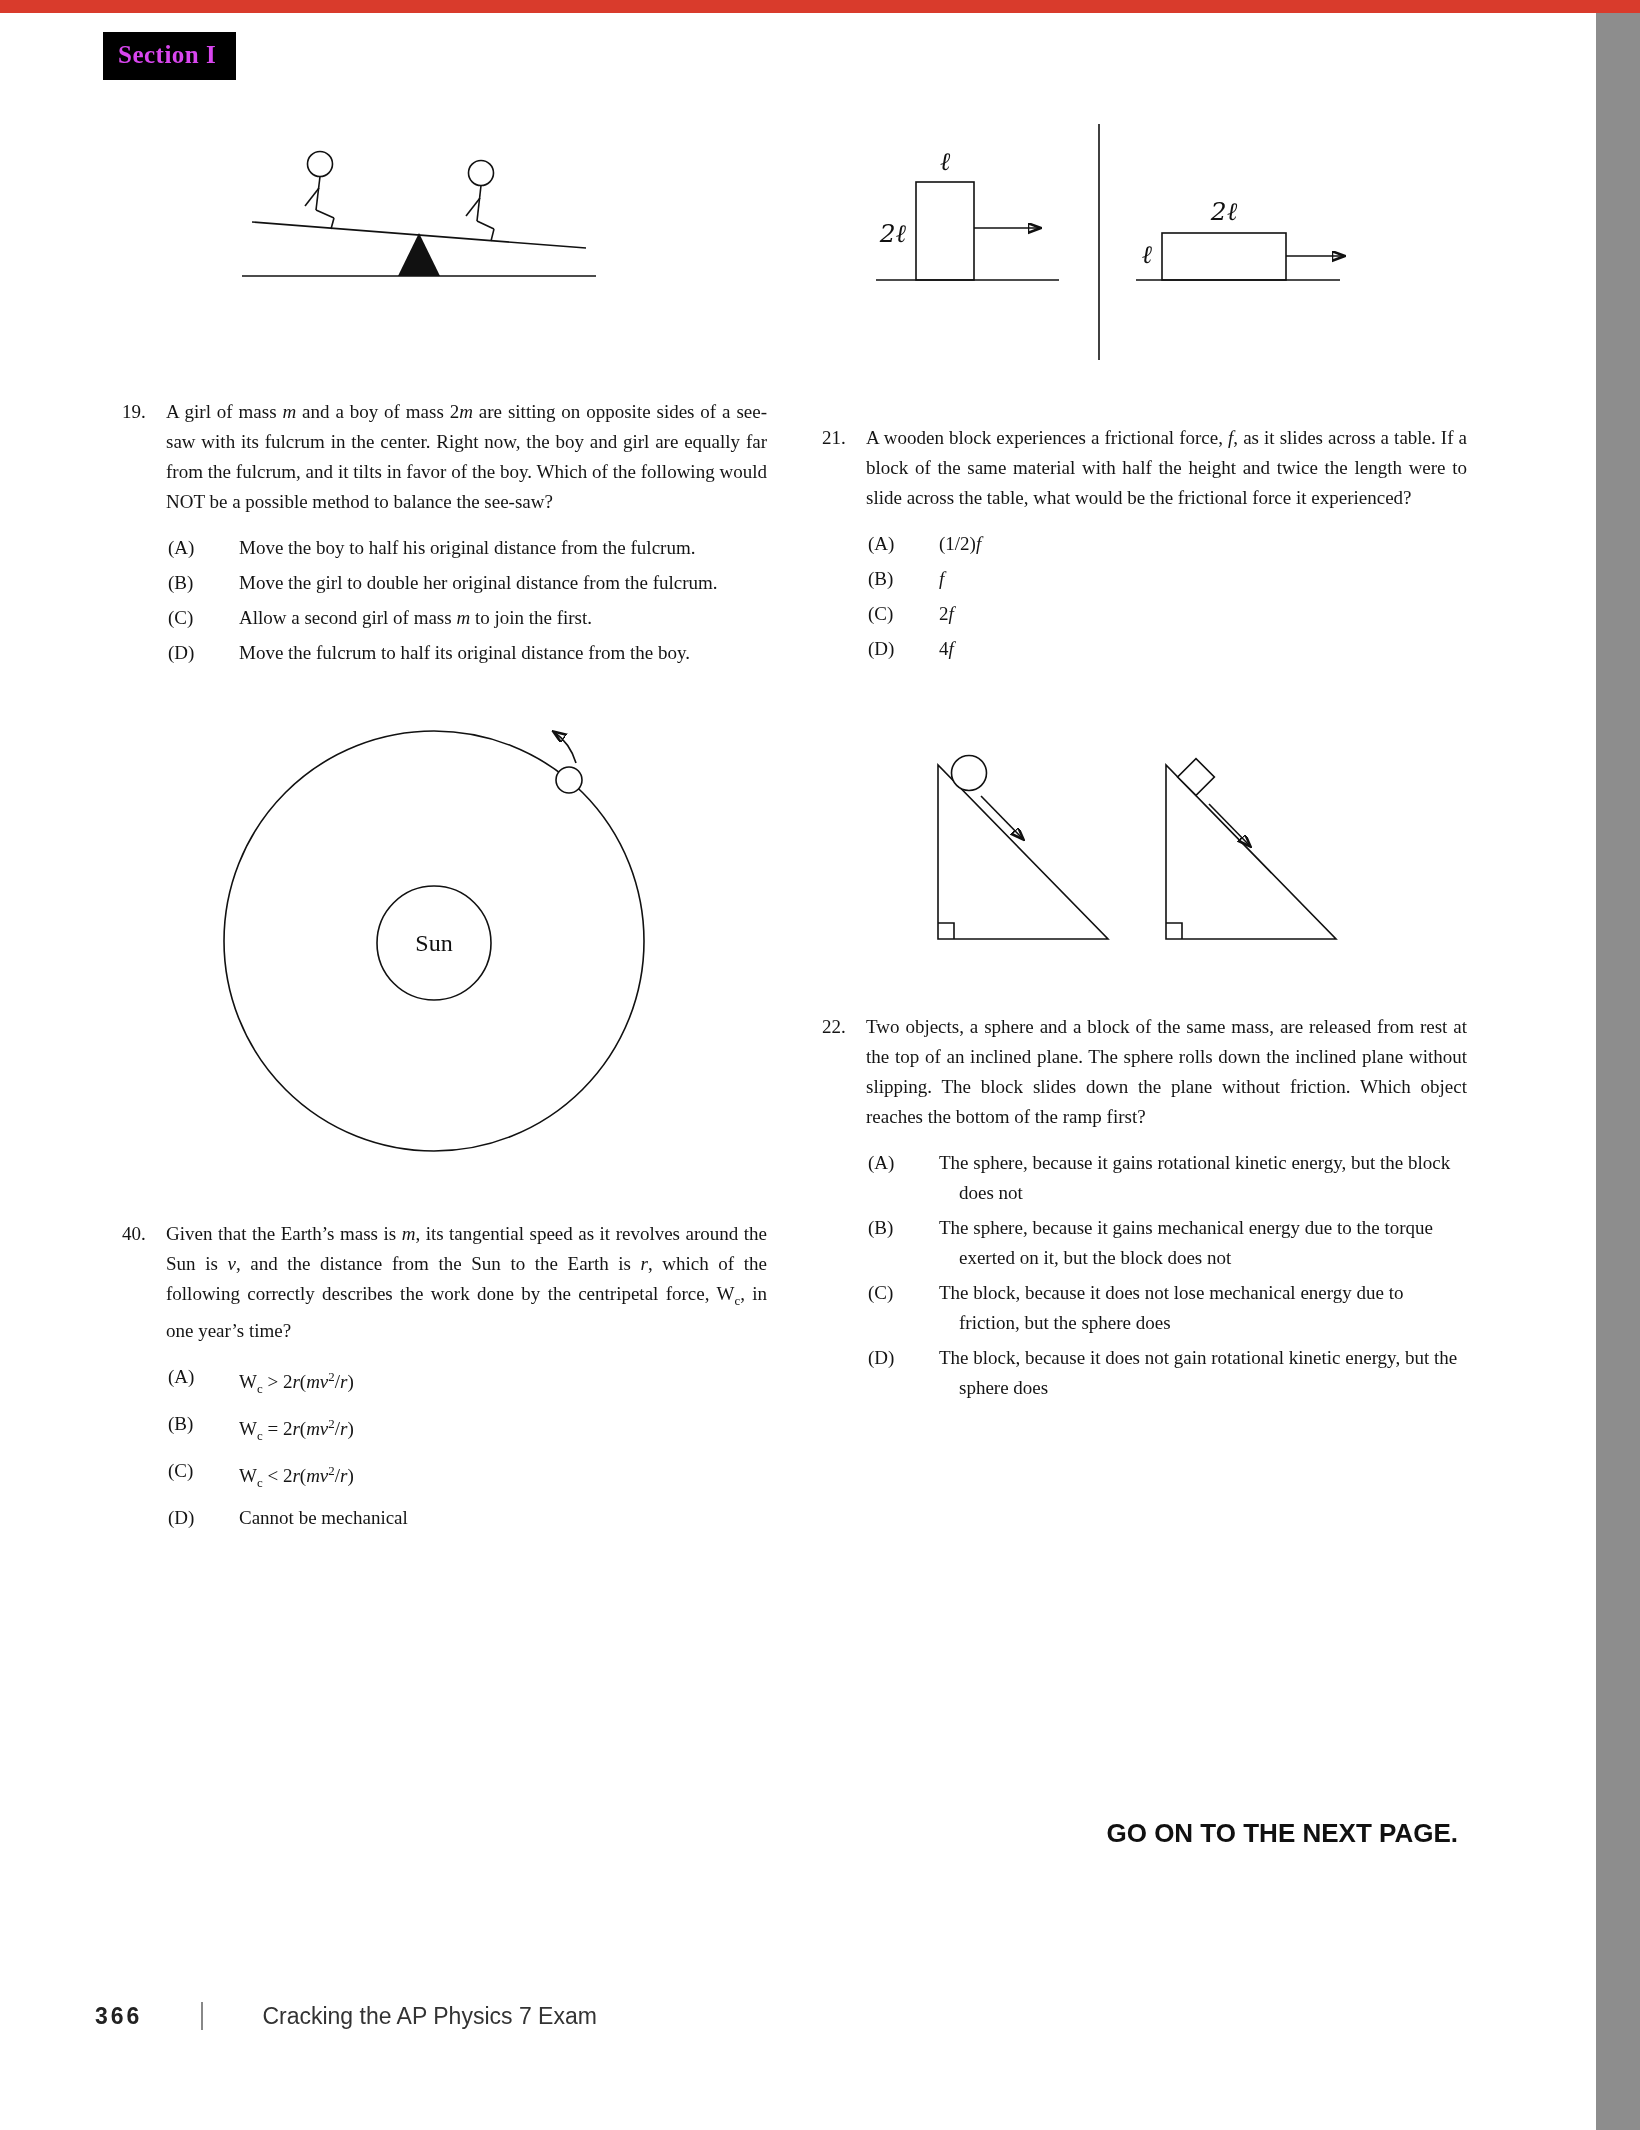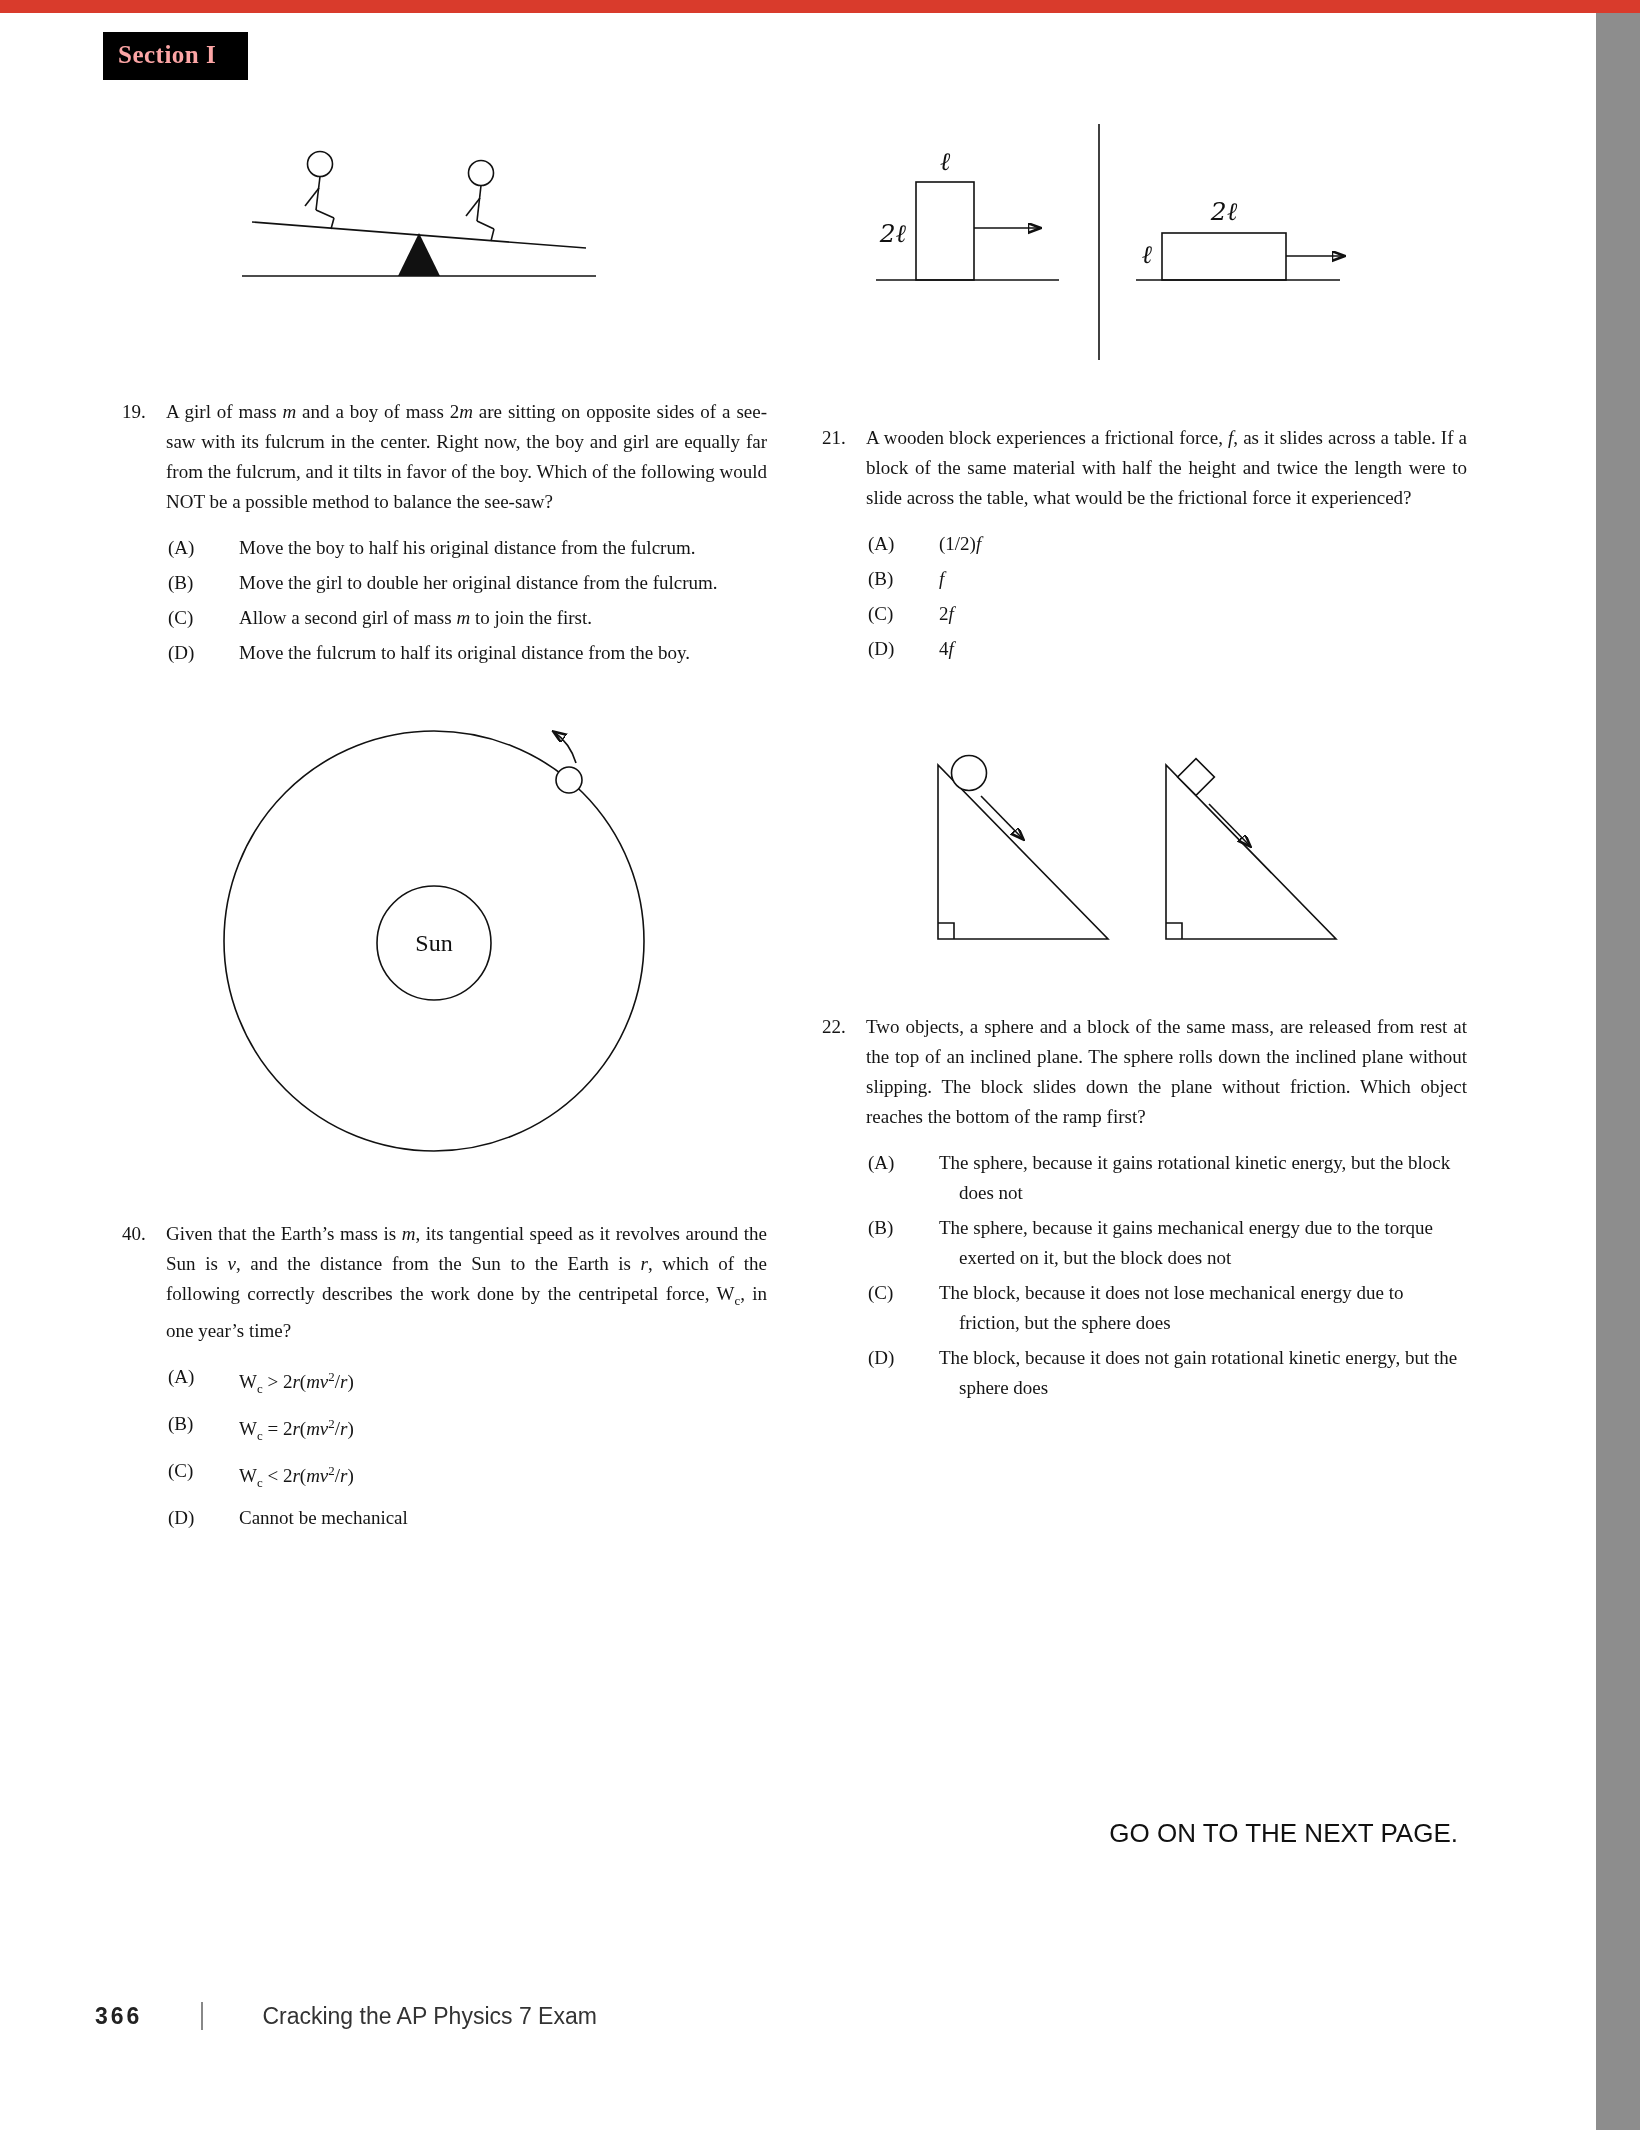--- a/index.html
+++ b/index.html
@@ -5,22 +5,22 @@
   * { margin:0; padding:0; box-sizing:border-box; }
   html,body { background:#e9e9e9; }
   .page {
     position:relative; width:1640px; height:2130px; margin:0 auto;
     background:#ffffff; overflow:hidden;
     font-family:"Liberation Serif","DejaVu Serif",serif; color:#151515;
   }
   .topbar { position:absolute; top:0; left:0; width:1640px; height:13px; background:#d93b2c; }
   .side-strip { position:absolute; top:13px; right:0; width:44px; height:2117px; background:#8d8d8d; }
   .section-tag {
-    position:absolute; left:103px; top:32px; background:#000; color:#fca5a5;
-    font-weight:bold; font-size:25px; padding:9px 32px 11px 15px; letter-spacing:0.5px;
+    position:absolute; left:103px; top:32px; background:#000; color:#d946ef;
+    font-weight:bold; font-size:25px; padding:9px 20px 11px 15px; letter-spacing:0.5px;
   }
   .col { position:absolute; top:112px; }
   .col-left  { left:122px; width:645px; }
   .col-right { left:822px; width:645px; }
 
   .diagram { display:block; }
   .diagram line, .diagram path, .diagram circle, .diagram rect, .diagram polyline {
     stroke:#111; stroke-width:1.6; fill:none;
   }
   .diagram .filled { fill:#111; stroke:none; }
@@ -45,21 +45,21 @@
   sub { font-size:0.68em; }
   sup { font-size:0.68em; }
 
   .seesaw-svg  { margin:14px 0 86px 112px; }
   .orbit-svg   { margin:28px 0 38px 82px; }
   .blocks-svg  { margin:8px 0 58px 52px; }
   .incline-svg { margin:80px 0 58px 104px; }
 
   .go-on {
     position:absolute; top:1818px; right:182px;
-    font-family:"Liberation Sans",sans-serif; font-weight:normal;
+    font-family:"Liberation Sans",sans-serif; font-weight:bold;
     font-size:26px; color:#111;
   }
   .footer {
     position:absolute; left:95px; top:2002px;
     display:flex; align-items:center;
     font-family:"Liberation Sans",sans-serif; font-size:23px; color:#333;gap:44px;
   }
   .footer .pagenum { font-weight:bold; letter-spacing:3px; color:#222; }
   .footer .fdiv { width:2px; height:28px; background:#888; margin:0 15px; }
 </style>

